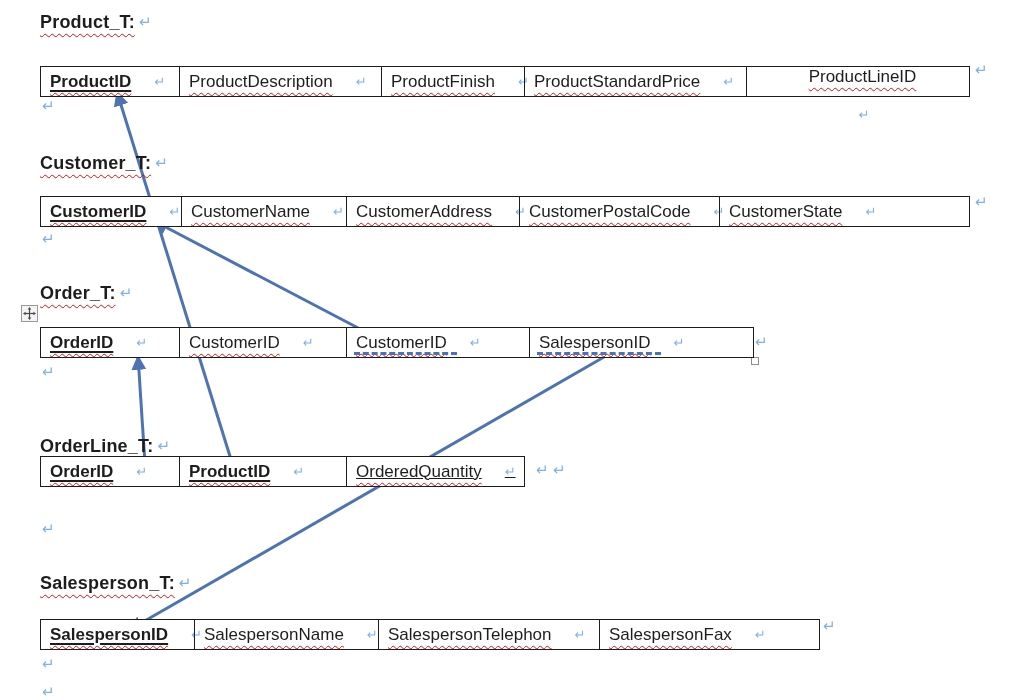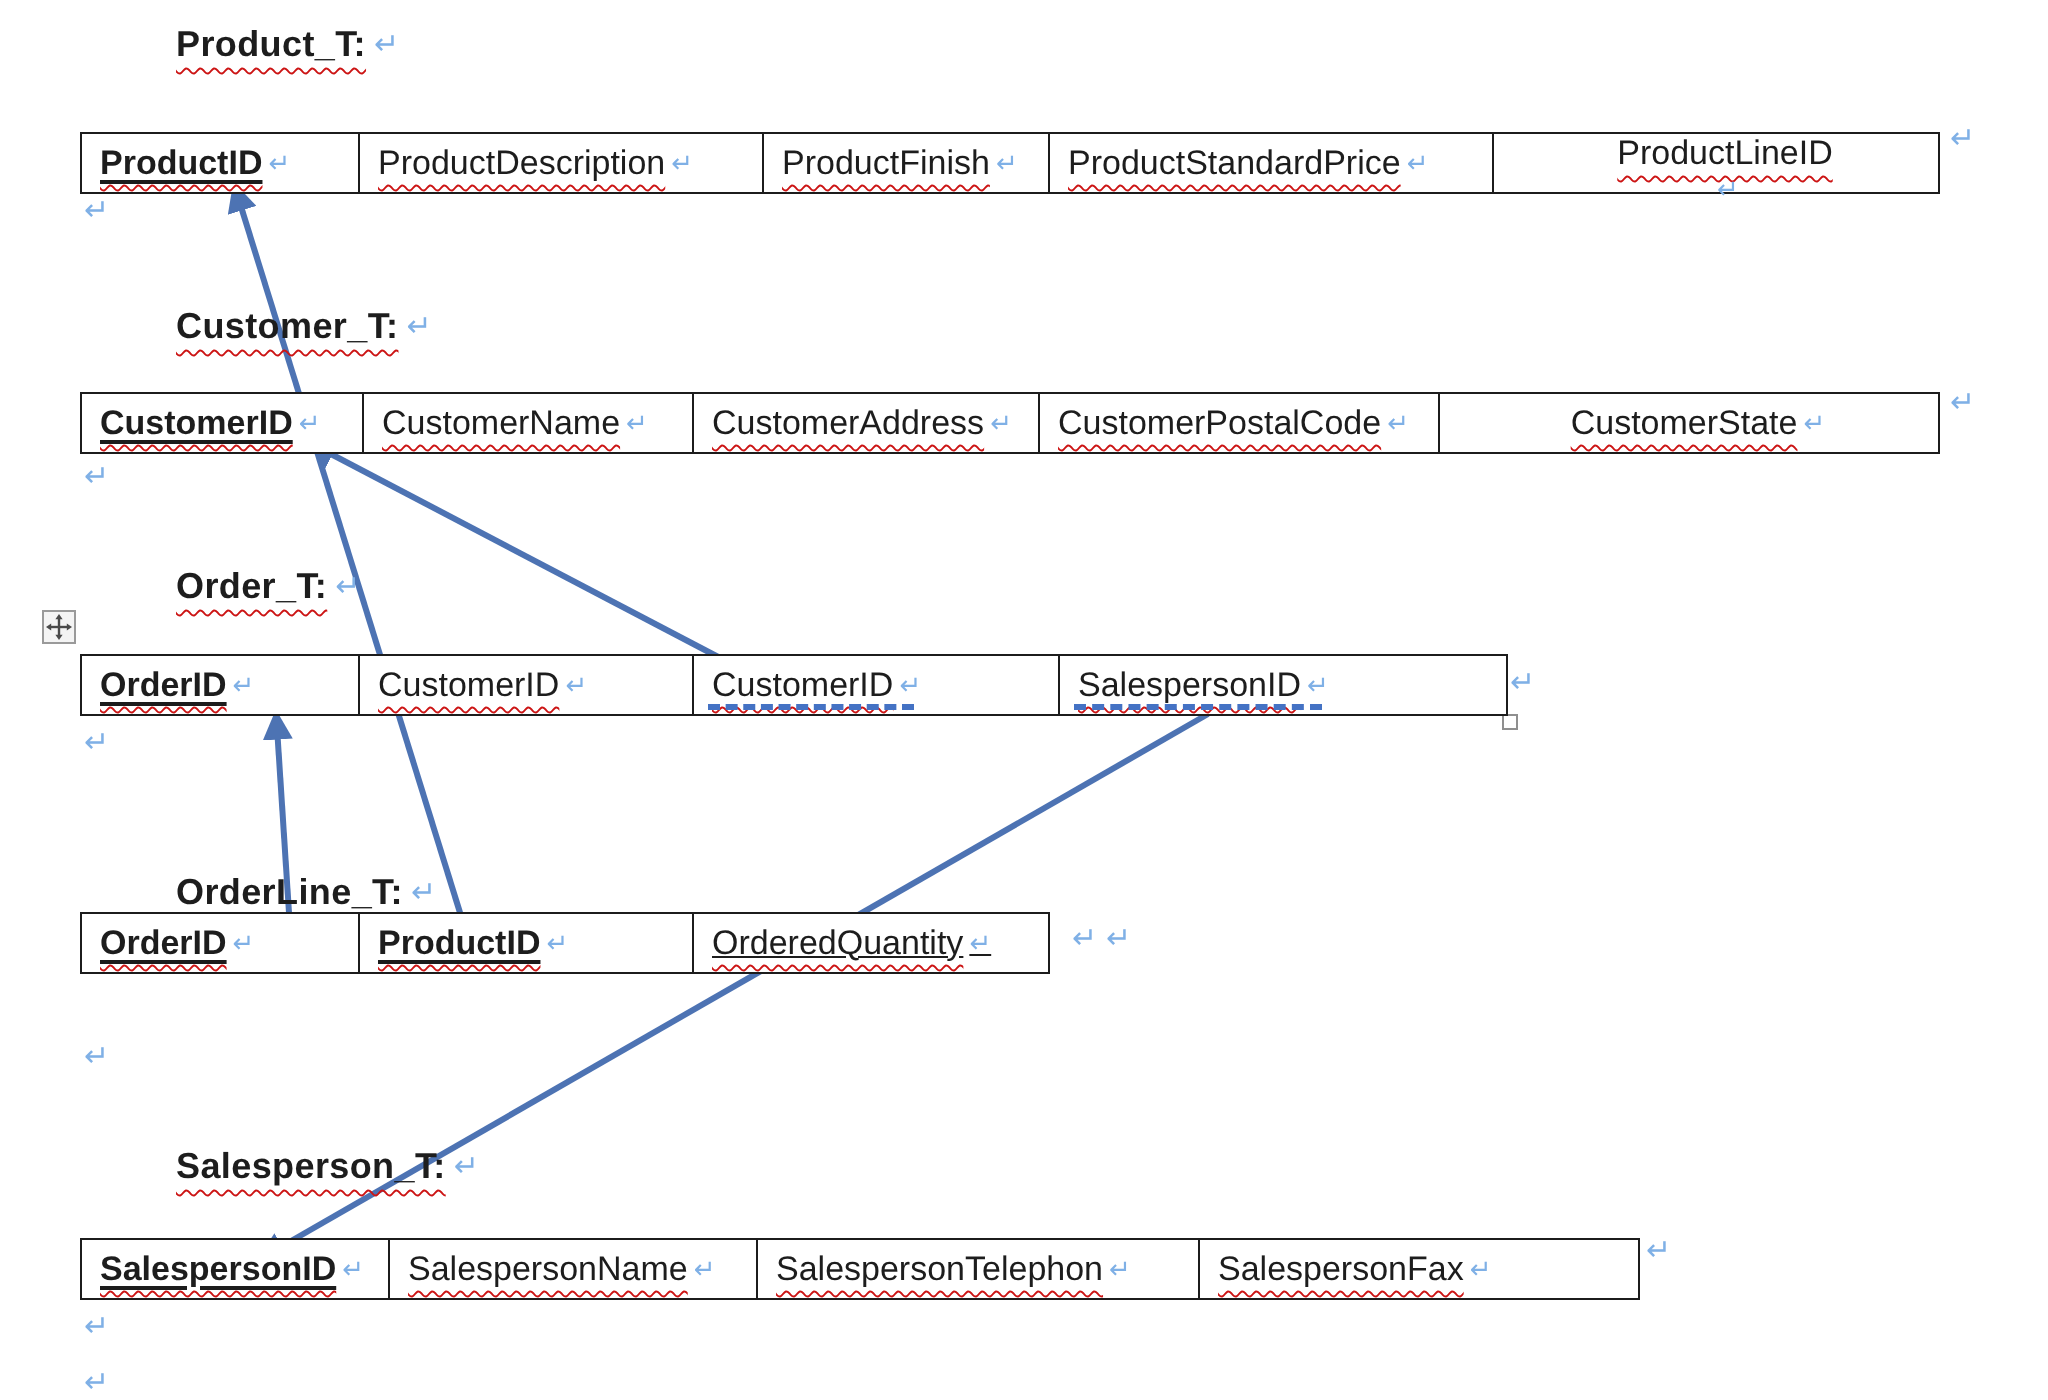--- a/index.html
+++ b/index.html
@@ -1,32 +1,32 @@
 <!DOCTYPE html>
 <html><head>
 <meta charset="utf-8">
 <style>
   html,body { margin:0; padding:0; background:#ffffff; }
   #doc {
     position:relative; width:1024px; height:700px; background:#ffffff;
     font-family:"Liberation Sans", sans-serif; color:#1d1d1d; overflow:hidden;
   }
-  .heading { position:absolute; font-size:18px; font-weight:bold; white-space:nowrap; letter-spacing:.2px;margin-left:48px; }
+  .heading { position:absolute; font-size:18px; font-weight:bold; white-space:nowrap; letter-spacing:.2px; }
   .squiggle {
     text-decoration-line:underline;
     text-decoration-style:wavy;
     text-decoration-color:#cc1414;
     text-decoration-thickness:1.3px;
     text-underline-offset:5px;
   }
   .wtable { position:absolute; display:flex; border:1.6px solid #1c1c1c; background:#fff; }
   .cell {
     height:29px; box-sizing:border-box; border-left:1.4px solid #1c1c1c;
     padding-left:9px; display:flex; align-items:center;
-    font-size:17px; white-space:nowrap; overflow:visible;
+    font-size:17px; white-space:nowrap; overflow:visible;gap:20px;
   }
   .cell:first-child { border-left:none; }
   .pk { font-weight:bold; }
   .pku {
     text-decoration-line:underline;
     text-decoration-style:solid;
     text-decoration-color:#1c1c1c;
     text-decoration-thickness:1.6px;
     text-underline-offset:3px;
   }
@@ -113,21 +113,21 @@
         <span class="mark">↵</span>
       </div>
       <div class="cell" style="width: 173px;">
         <span class="squiggle">CustomerAddress</span>
         <span class="mark">↵</span>
       </div>
       <div class="cell" style="width: 200px;">
         <span class="squiggle">CustomerPostalCode</span>
         <span class="mark">↵</span>
       </div>
-      <div class="cell" style="width: 250px; justify-content: center;">
+      <div class="cell" style="width: 250px;">
         <span class="squiggle">CustomerState</span>
         <span class="mark">↵</span>
       </div>
     </div>
     <div class="heading" style="left: 40px; top: 283px;"><span class="squiggle">Order_T:</span><span class="hmark">↵</span></div>
     <div class="wtable" style="left: 40px; top: 327px;">
       <div class="cell" style="width: 138px;">
         <span class="squiggle pk"><span class="pku">OrderID</span></span>
         <span class="mark">↵</span>
       </div>

